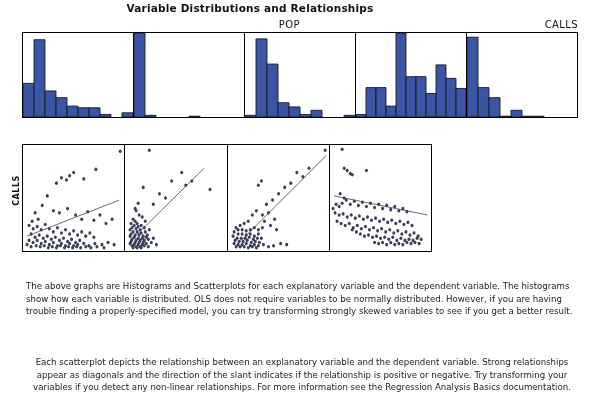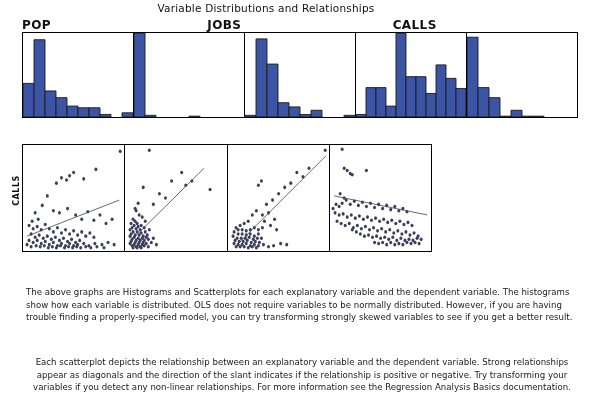--- a/index.html
+++ b/index.html
@@ -9,37 +9,36 @@
     font-family:"DejaVu Sans","Liberation Sans",sans-serif;
     color:#1a1a1a;
     overflow:hidden;
     position:relative;
   }
   #root{position:relative;width:600px;height:414px;}
 
   .chart-title{
     position:absolute;left:0;top:2px;width:500px;
     text-align:center;
-    font-size:10.5px;font-weight:normal;
+    font-size:10.5px;font-weight:bold;
     letter-spacing:.2px;
     color:#111;
-    padding-left:16px;
   }
 
   
   .hist-strip{
     position:absolute;left:22px;top:18px;width:556px;
   }
   .hist-labels{
     display:flex;height:14px;
   }
   .hist-label{
     flex:1 1 0;
-    text-align:left;
-    font-size:12px;font-weight:bold;
+    text-align:right;
+    font-size:10px;font-weight:normal;
     letter-spacing:.4px;
     color:#111;
     line-height:14px;
   }
   .hist-panels{
     display:flex;
     height:86px;
     border:1px solid #000;
     box-sizing:border-box;
     background:#fff;
@@ -89,34 +88,33 @@
 
   
   .note{
     position:absolute;
     left:26px;
     width:552px;
     font-size:8.6px;
     line-height:12.6px;
     color:#1a1a1a;
   }
-  #note-1{top:286px;}
+  #note-1{top:280px;}
   #note-2{top:356px;text-align:center;}
 </style>
 </head>
 <body>
 
 <div id="root">
 
   <div class="chart-title">Variable Distributions and Relationships</div>
 
   <div class="hist-strip">
     <div class="hist-labels" id="hist-labels">
         <div class="hist-label">POP</div>
-        <div class="hist-label">JOBS</div>
         <div class="hist-label">CALLS</div>
       </div>
     <div class="hist-panels" id="hist-panels">
         <div class="hist-panel">
           <svg viewBox="0 0 100 100" preserveAspectRatio="none">
             <rect x="0.00" y="60.00" width="10.00" height="40.00" fill="#3b55a4" stroke="#1b1b1b" stroke-width="0.9" vector-effect="non-scaling-stroke"></rect>
             <rect x="10.00" y="8.00" width="10.00" height="92.00" fill="#3b55a4" stroke="#1b1b1b" stroke-width="0.9" vector-effect="non-scaling-stroke"></rect>
             <rect x="20.00" y="69.00" width="10.00" height="31.00" fill="#3b55a4" stroke="#1b1b1b" stroke-width="0.9" vector-effect="non-scaling-stroke"></rect>
             <rect x="30.00" y="77.00" width="10.00" height="23.00" fill="#3b55a4" stroke="#1b1b1b" stroke-width="0.9" vector-effect="non-scaling-stroke"></rect>
             <rect x="40.00" y="87.00" width="10.00" height="13.00" fill="#3b55a4" stroke="#1b1b1b" stroke-width="0.9" vector-effect="non-scaling-stroke"></rect>

